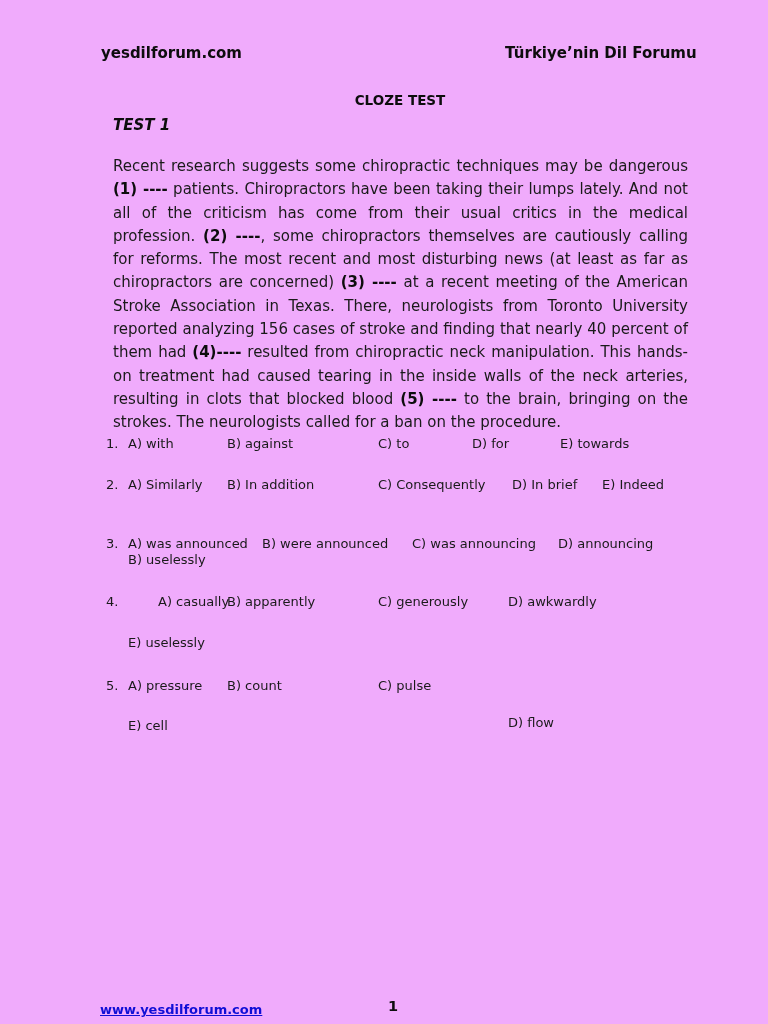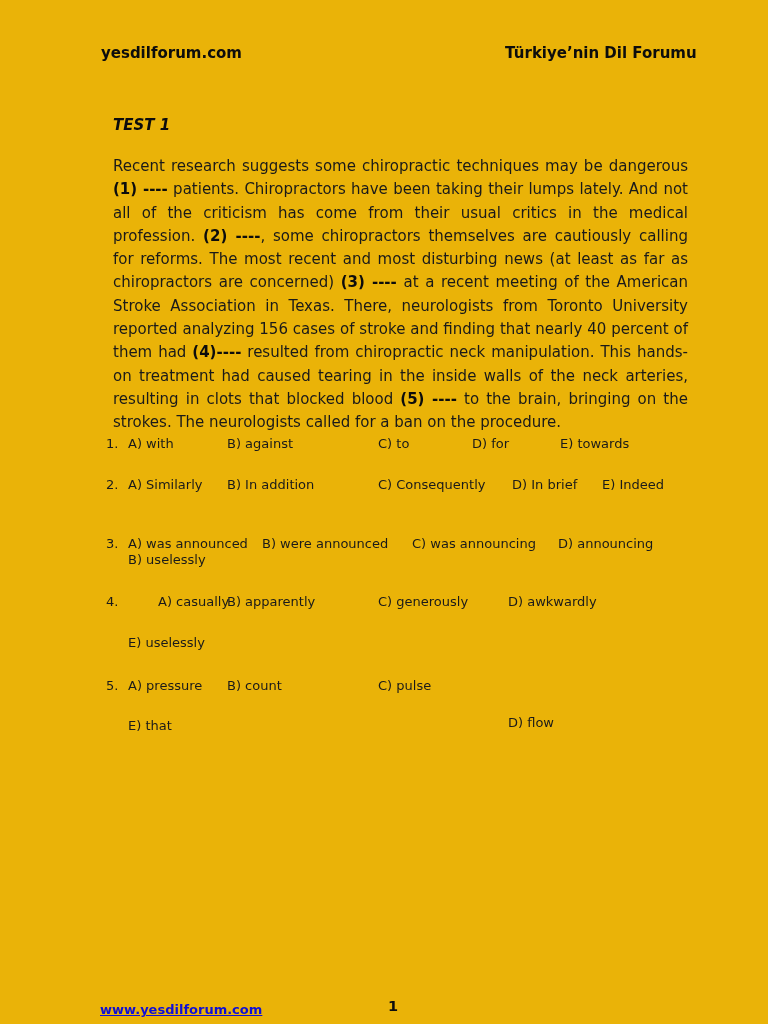--- a/index.html
+++ b/index.html
@@ -1,21 +1,21 @@
 <!DOCTYPE html>
 <html><head>
 <meta charset="utf-8">
 <style>
   * { margin: 0; padding: 0; box-sizing: border-box; }
   html, body { background: #ffffff; }
   .page {
     position: relative;
     width: 768px;
     height: 1024px;
-    background: #eab308;
+    background: #f0abfc;
     font-family: "DejaVu Sans", "Liberation Sans", sans-serif;
     color: #1a1a1a;
     overflow: hidden;
   }
   .hdr {
     position: absolute;
     font-size: 15px;
     font-weight: bold;
     color: #0d0d0d;
     white-space: nowrap;
@@ -79,20 +79,21 @@
   }
 </style>
 </head>
 <body>
 
 <div class="page">
 
   <div class="hdr" style="left:101px; top:44px;">yesdilforum.com</div>
   <div class="hdr" style="left:505px; top:44px;">Türkiye’nin Dil Forumu</div>
 
+  <div class="doc-title">CLOZE TEST</div>
   <div class="test-heading">TEST 1</div>
 
   <div class="passage"><span>Recent research suggests some chiropractic techniques may be dangerous </span><span class="blank">(1) ----</span><span> patients. Chiropractors have been taking their lumps lately. And not all of the criticism has come from their usual critics in the medical profession. </span><span class="blank">(2) ----</span><span>, some chiropractors themselves are cautiously calling for reforms. The most recent and most disturbing news (at least as far as chiropractors are concerned) </span><span class="blank">(3) ----</span><span> at a recent meeting of the American Stroke Association in Texas. There, neurologists from Toronto University reported analyzing 156 cases of stroke and finding that nearly 40 percent of them had </span><span class="blank">(4)----</span><span> resulted from chiropractic neck manipulation. This hands-on treatment had caused tearing in the inside walls of the neck arteries, resulting in clots that blocked blood </span><span class="blank">(5) ----</span><span> to the brain, bringing on the strokes. The neurologists called for a ban on the procedure.</span></div>
 
   <div class="q-row" style="top:436px;">
     <span style="left:106px;">1.</span>
     <span style="left:128px;">A) with</span>
     <span style="left:227px;">B) against</span>
     <span style="left:378px;">C) to</span>
     <span style="left:472px;">D) for</span>
@@ -131,19 +132,19 @@
   </div>
 
   <div class="q-row" style="top:678px;">
     <span style="left:106px;">5.</span>
     <span style="left:128px;">A) pressure</span>
     <span style="left:227px;">B) count</span>
     <span style="left:378px;">C) pulse</span>
     <span style="left:508px;margin-top:37px;">D) flow</span>
   </div>
   <div class="q-row" style="top:718px;">
-    <span style="left:128px;">E) that</span>
+    <span style="left:128px;">E) cell</span>
   </div>
 
   <a class="footer-link" href="#">www.yesdilforum.com</a>
   <div class="page-num">1</div>
 
 </div>
 
 </body></html>

